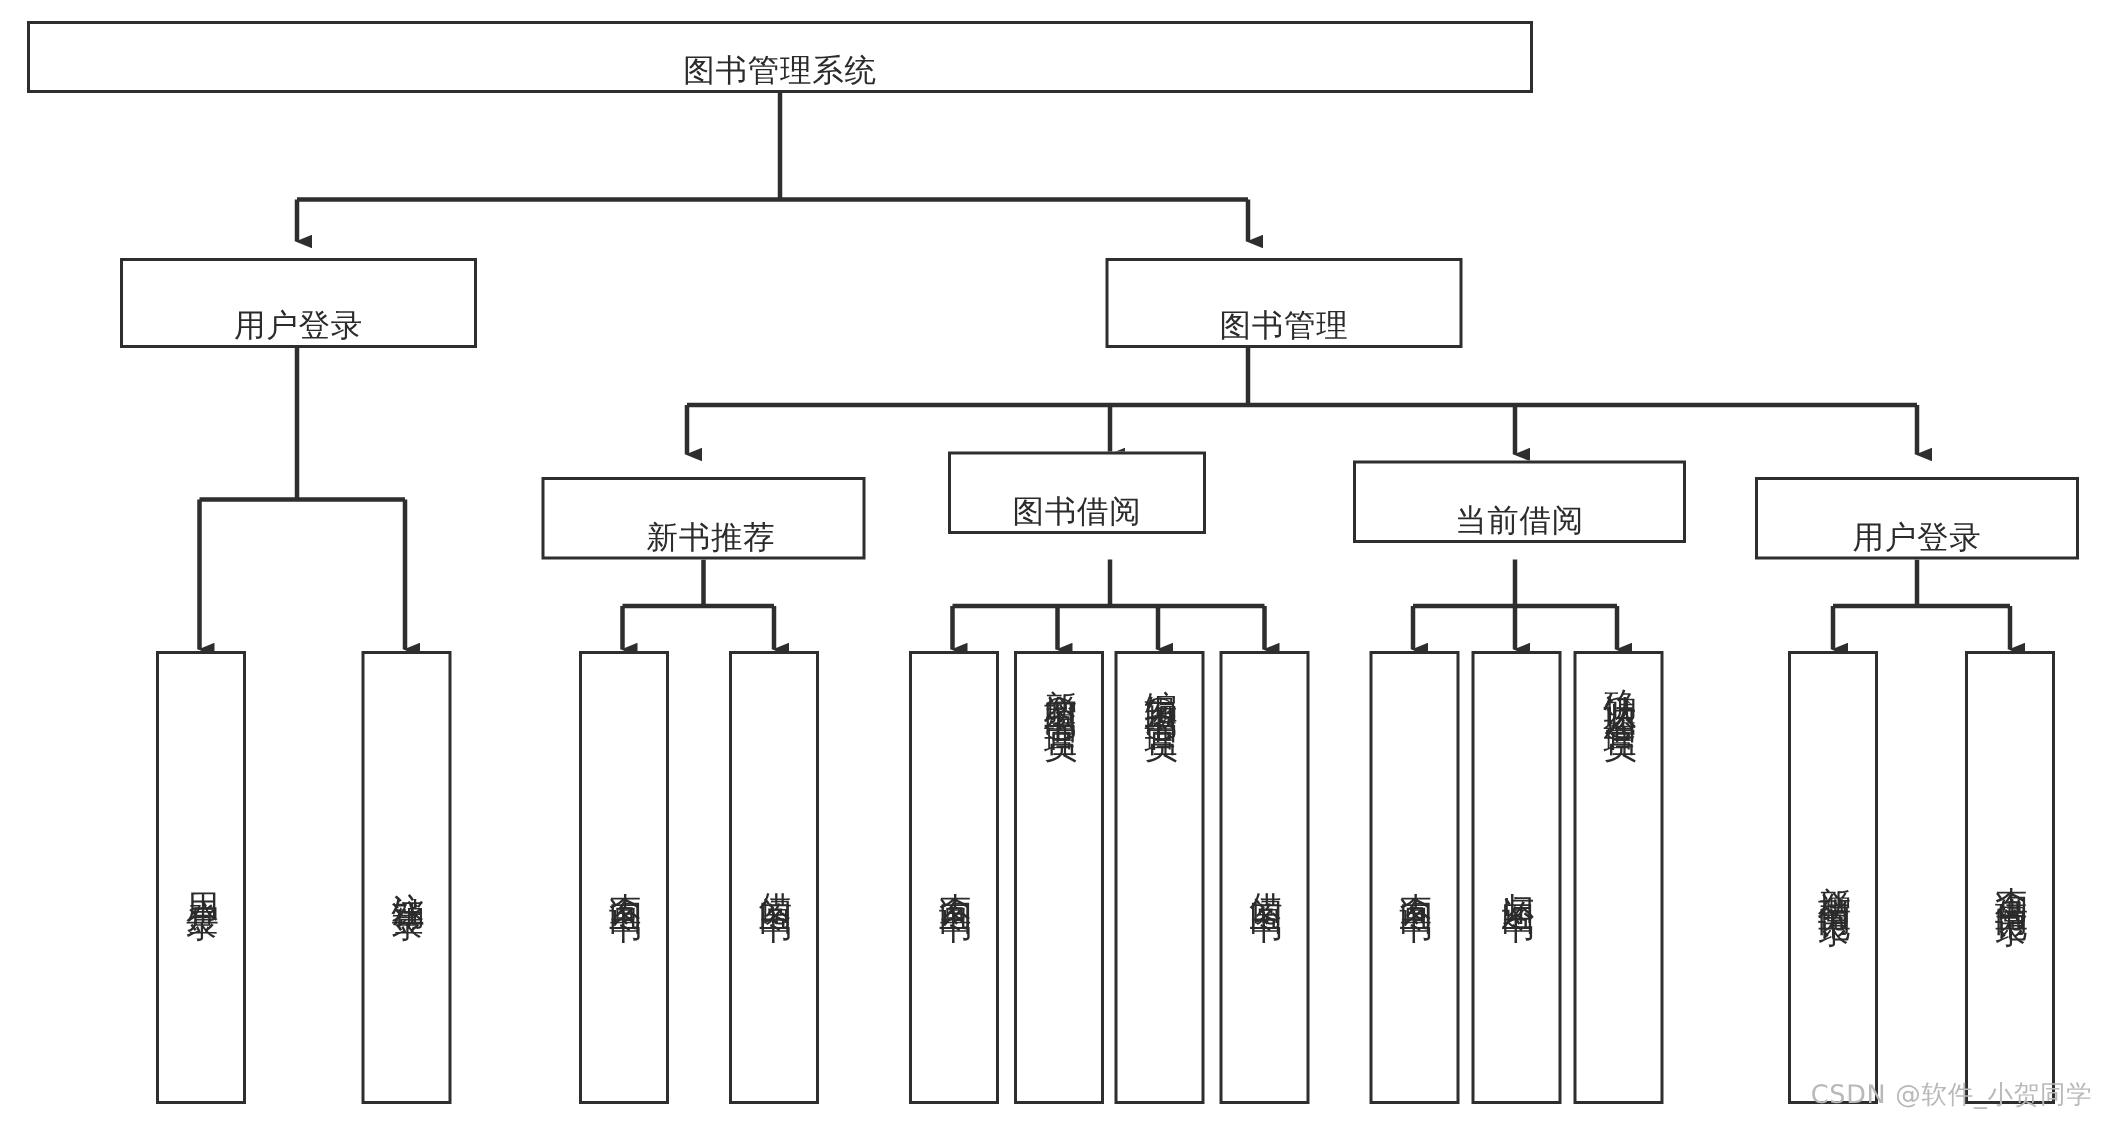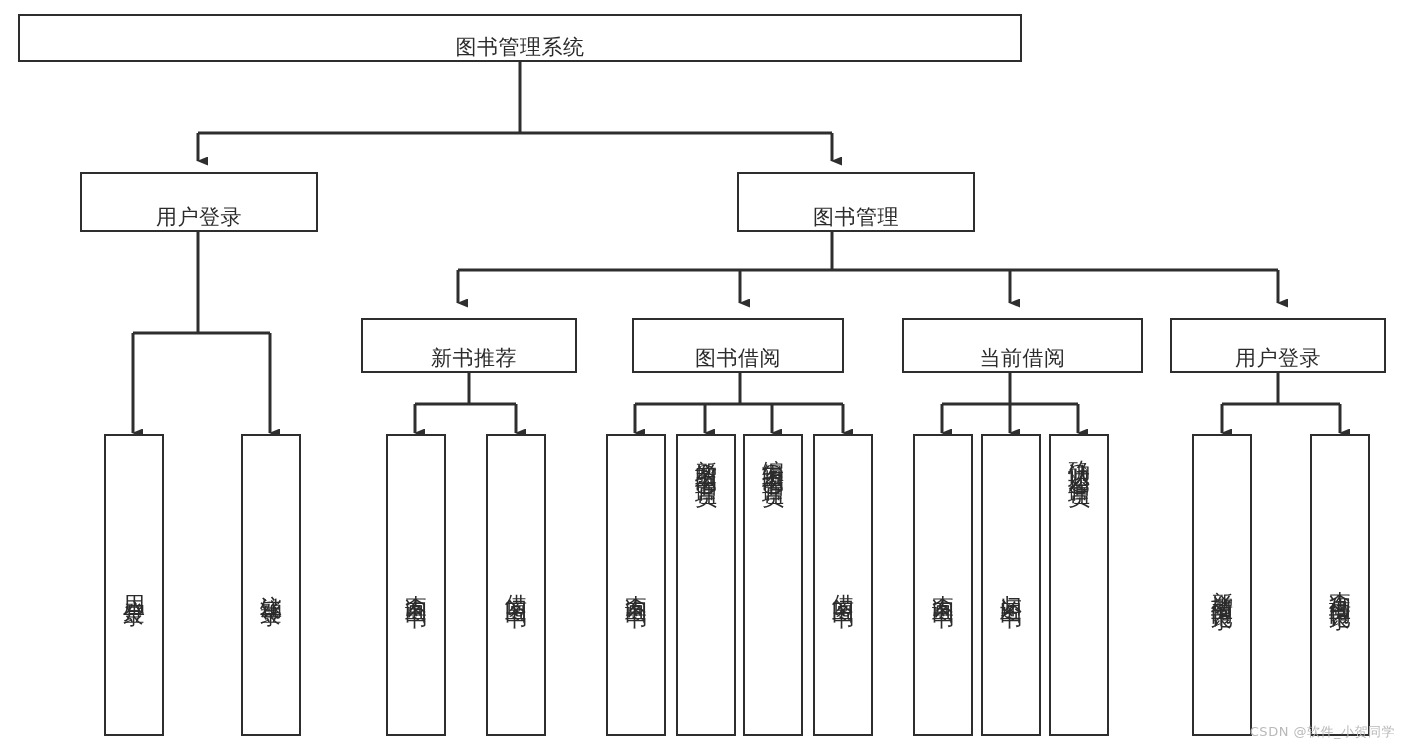--- a/index.html
+++ b/index.html
@@ -61,21 +61,21 @@
   }
   .node-v.v-center {
     align-items: center;
     padding-top: 0;
   }
   #watermark {
     position: absolute;
     right: 10px;
     bottom: 6px;
     color: #b9b9b9;
-    font-size: 13px;
+    font-size: 17px;
     letter-spacing: 0.5px;
     white-space: nowrap;
     pointer-events: none;
   }
 </style>
 </head>
 <body>
 
 <div id="canvas">
 
@@ -138,25 +138,25 @@
   </div>
 
   <div class="node-box node-h" style="left:713px; top:172px; width:238px; height:60px;margin-left:24px;">
     <span class="node-label">图书管理</span>
   </div>
 
   <div class="node-box node-h" style="left:361px; top:318px; width:216px; height:55px;padding-left:10px;">
     <span class="node-label">新书推荐</span>
   </div>
 
-  <div class="node-box node-h" style="left:632px; top:318px; width:212px; height:55px;">
+  <div class="node-box node-h" style="left:632px; top:301px; width:172px; height:55px;">
     <span class="node-label">图书借阅</span>
   </div>
 
-  <div class="node-box node-h" style="left:902px; top:318px; width:241px; height:55px;">
+  <div class="node-box node-h" style="left:902px; top:307px; width:222px; height:55px;">
     <span class="node-label">当前借阅</span>
   </div>
 
   <div class="node-box node-h" style="left:1170px; top:318px; width:216px; height:55px;">
     <span class="node-label">用户登录</span>
   </div>
 
   <div class="node-box node-v v-center" style="left:104px; top:434px; width:60px; height:302px;">
     <span class="node-label">用户登录</span>
   </div>

